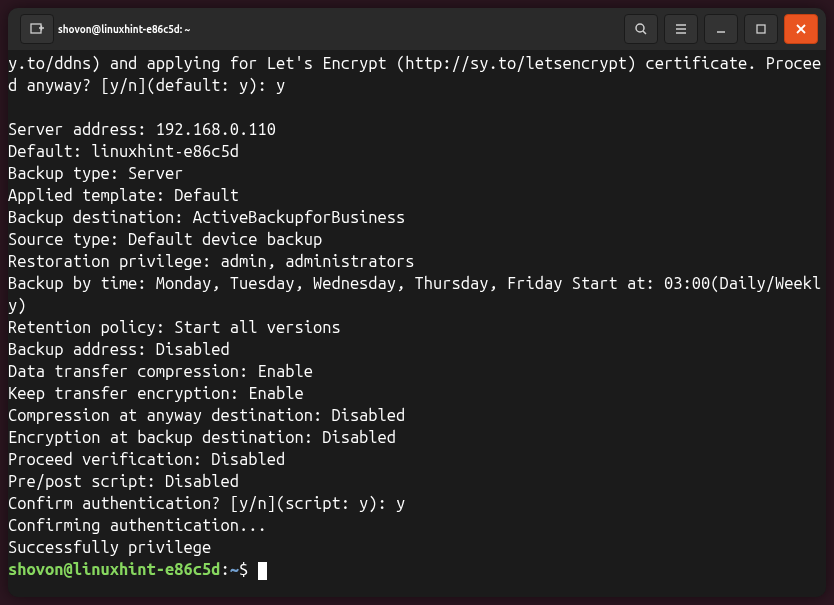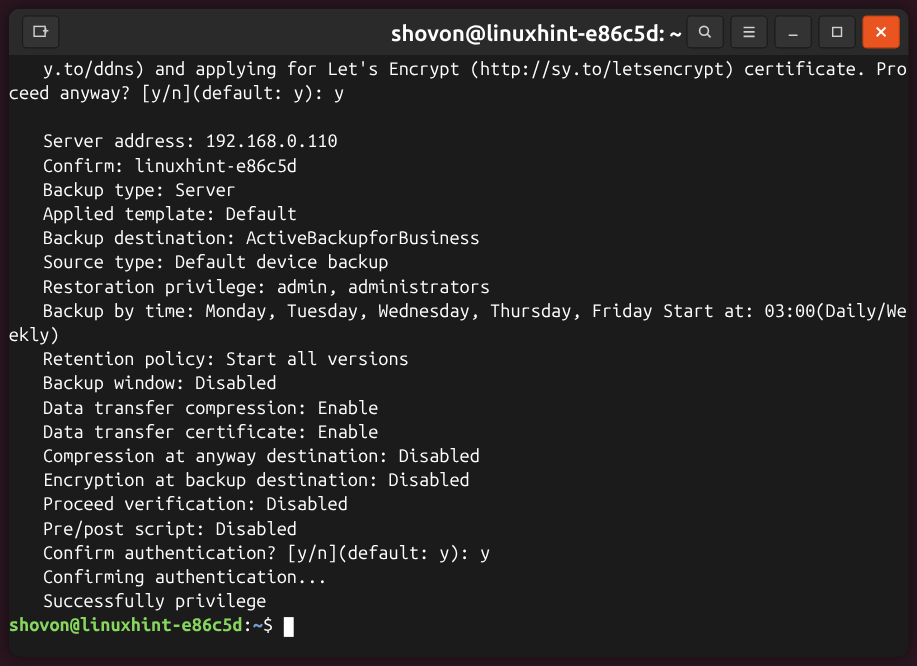--- a/index.html
+++ b/index.html
@@ -42,24 +42,24 @@
       display: flex;
       align-items: center;
       justify-content: center;
       color: #d0d0d0;
     }
     .new-tab-btn {
       margin-left: 4px;
     }
     .title-text {
       flex: 1;
-      text-align: right;
+      text-align: left;
       color: #ffffff;
       font-family: Ubuntu, sans-serif;
-      font-size: 20px;
+      font-size: 10px;
       font-weight: bold;
     }
     .titlebar-right {
       display: flex;
       gap: 6px;
       align-items: center;
     }
     .titlebar-btn.close {
       background: #e95420;
       color: #ffffff;
@@ -71,21 +71,20 @@
       padding: 2px 0 0 0;
       color: #ffffff;
       font-size: 16.5px;
       line-height: 22px;
       overflow: hidden;
       white-space: pre-wrap;
       word-break: break-all;
     }
     .terminal-line {
       padding: 0 0 0 0;
-      margin-left: 31px;
     }
     .prompt-user {
       color: #87d75f;
       font-weight: bold;
     }
     .prompt-colon {
       color: #ffffff;
     }
     .prompt-path {
       color: #729fcf;
@@ -143,32 +142,32 @@
         <svg width="12" height="12" viewBox="0 0 12 12">
           <line x1="2" y1="2" x2="10" y2="10" stroke="#ffffff" stroke-width="1.8"></line>
           <line x1="10" y1="2" x2="2" y2="10" stroke="#ffffff" stroke-width="1.8"></line>
         </svg>
       </div>
     </div>
   </div>
   <div class="terminal-body"><span class="terminal-line">y.to/ddns) and applying for Let's Encrypt (http://sy.to/letsencrypt) certificate. Proceed anyway? [y/n](default: y): y</span>
 <span class="terminal-line"></span>
 <span class="terminal-line">Server address: 192.168.0.110</span>
-<span class="terminal-line">Confirm: linuxhint-e86c5d</span>
+<span class="terminal-line">Default: linuxhint-e86c5d</span>
 <span class="terminal-line">Backup type: Server</span>
 <span class="terminal-line">Applied template: Default</span>
 <span class="terminal-line">Backup destination: ActiveBackupforBusiness</span>
 <span class="terminal-line">Source type: Default device backup</span>
 <span class="terminal-line">Restoration privilege: admin, administrators</span>
 <span class="terminal-line">Backup by time: Monday, Tuesday, Wednesday, Thursday, Friday Start at: 03:00(Daily/Weekly)</span>
 <span class="terminal-line">Retention policy: Start all versions</span>
-<span class="terminal-line">Backup window: Disabled</span>
+<span class="terminal-line">Backup address: Disabled</span>
 <span class="terminal-line">Data transfer compression: Enable</span>
-<span class="terminal-line">Data transfer certificate: Enable</span>
+<span class="terminal-line">Keep transfer encryption: Enable</span>
 <span class="terminal-line">Compression at anyway destination: Disabled</span>
 <span class="terminal-line">Encryption at backup destination: Disabled</span>
 <span class="terminal-line">Proceed verification: Disabled</span>
 <span class="terminal-line">Pre/post script: Disabled</span>
-<span class="terminal-line">Confirm authentication? [y/n](default: y): y</span>
+<span class="terminal-line">Confirm authentication? [y/n](script: y): y</span>
 <span class="terminal-line">Confirming authentication...</span>
 <span class="terminal-line">Successfully privilege</span>
 <span class="prompt-user">shovon@linuxhint-e86c5d</span><span class="prompt-colon">:</span><span class="prompt-path">~</span><span class="prompt-dollar">$</span> <span class="cursor"></span></div>
 </div>
 
 </body></html>

